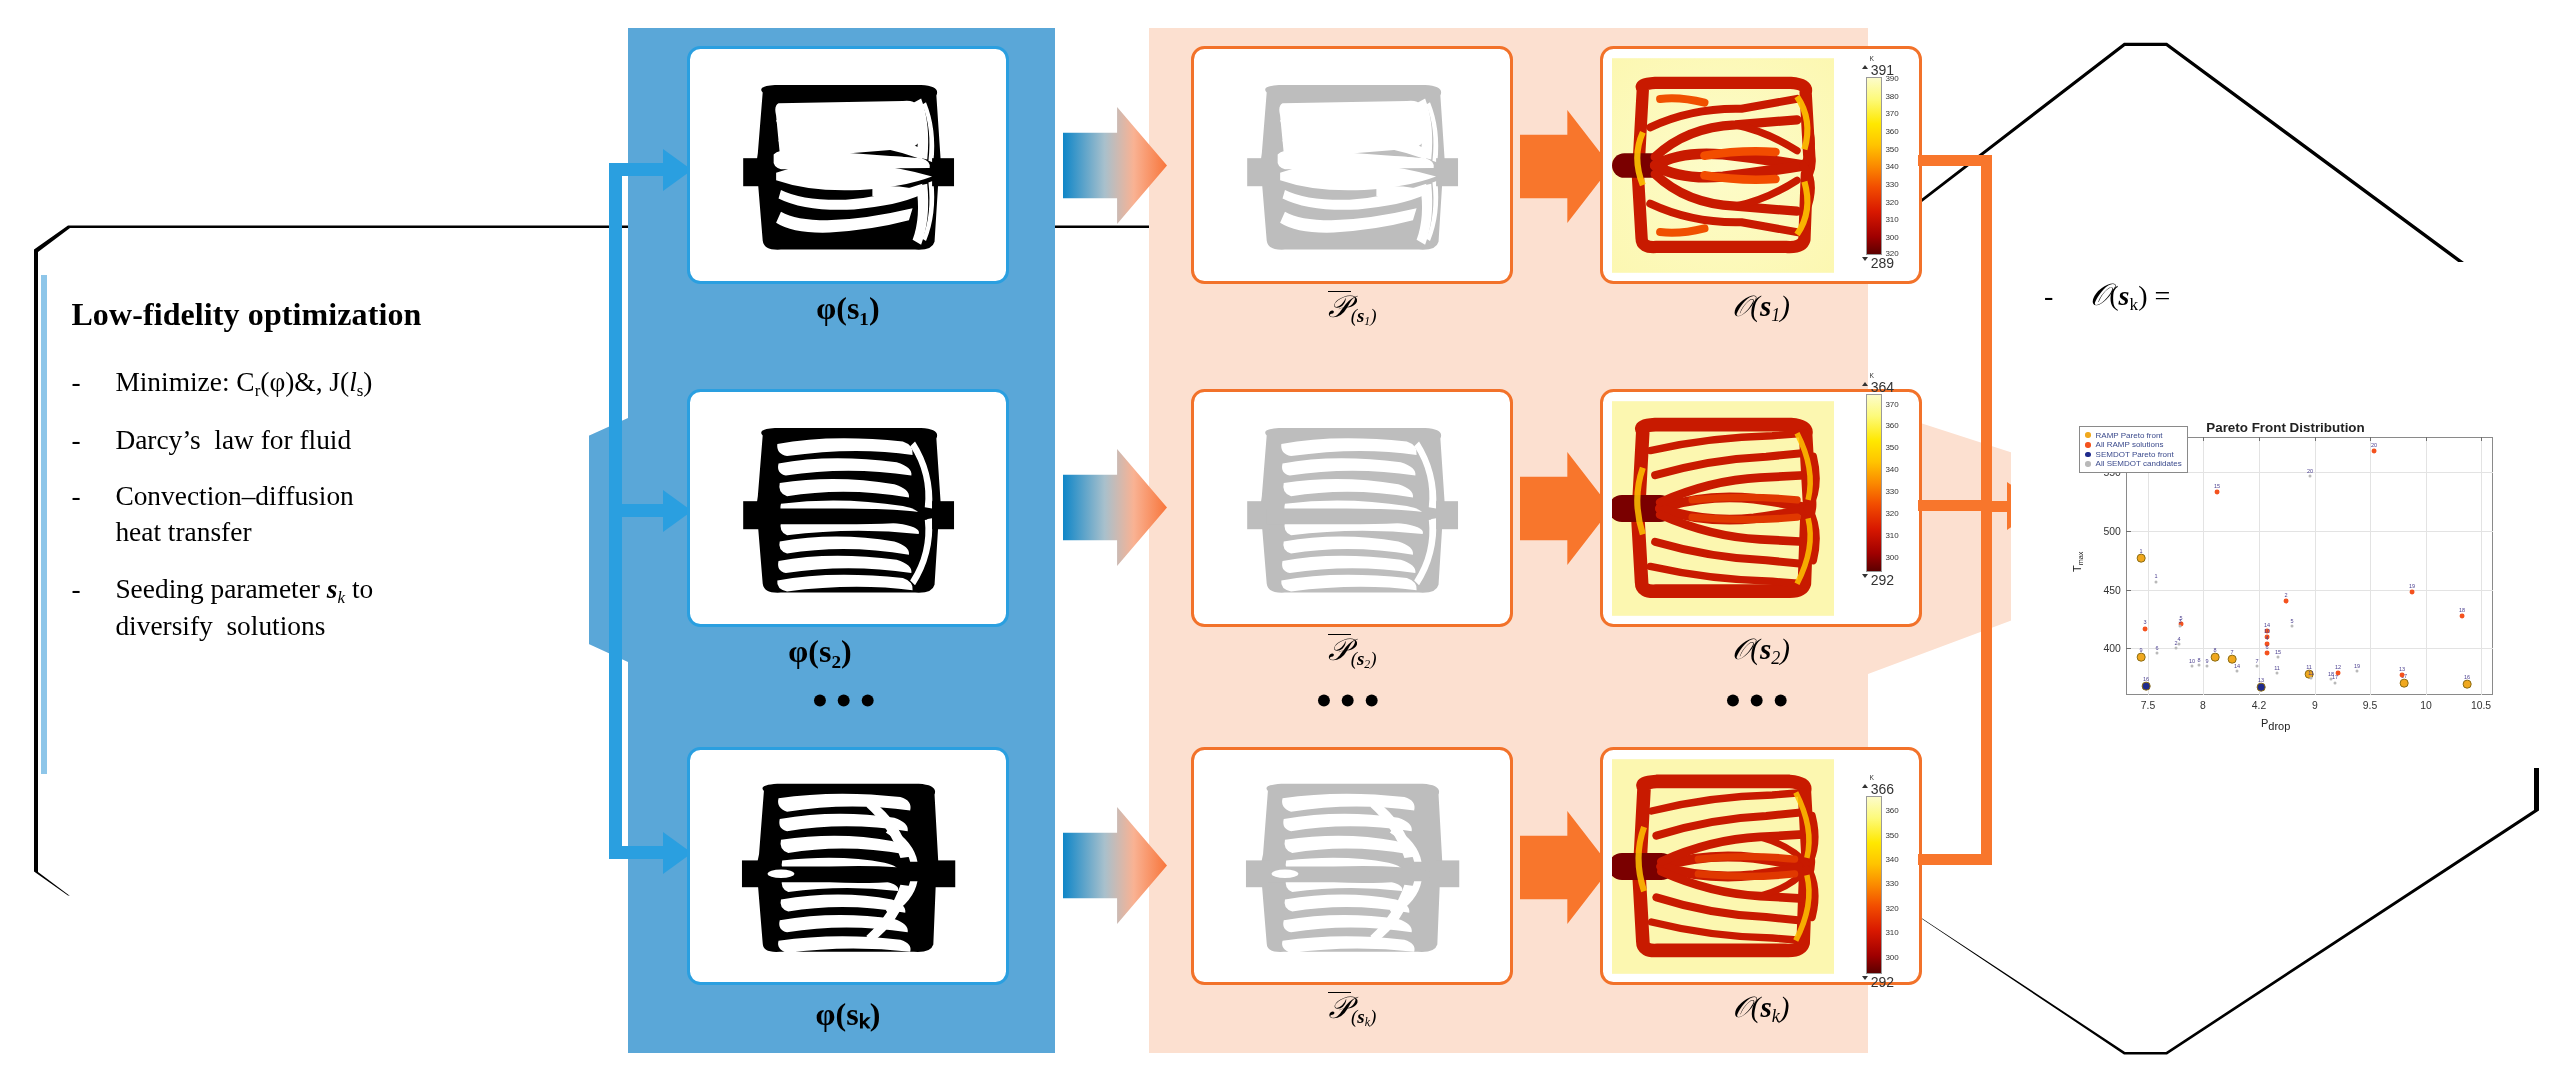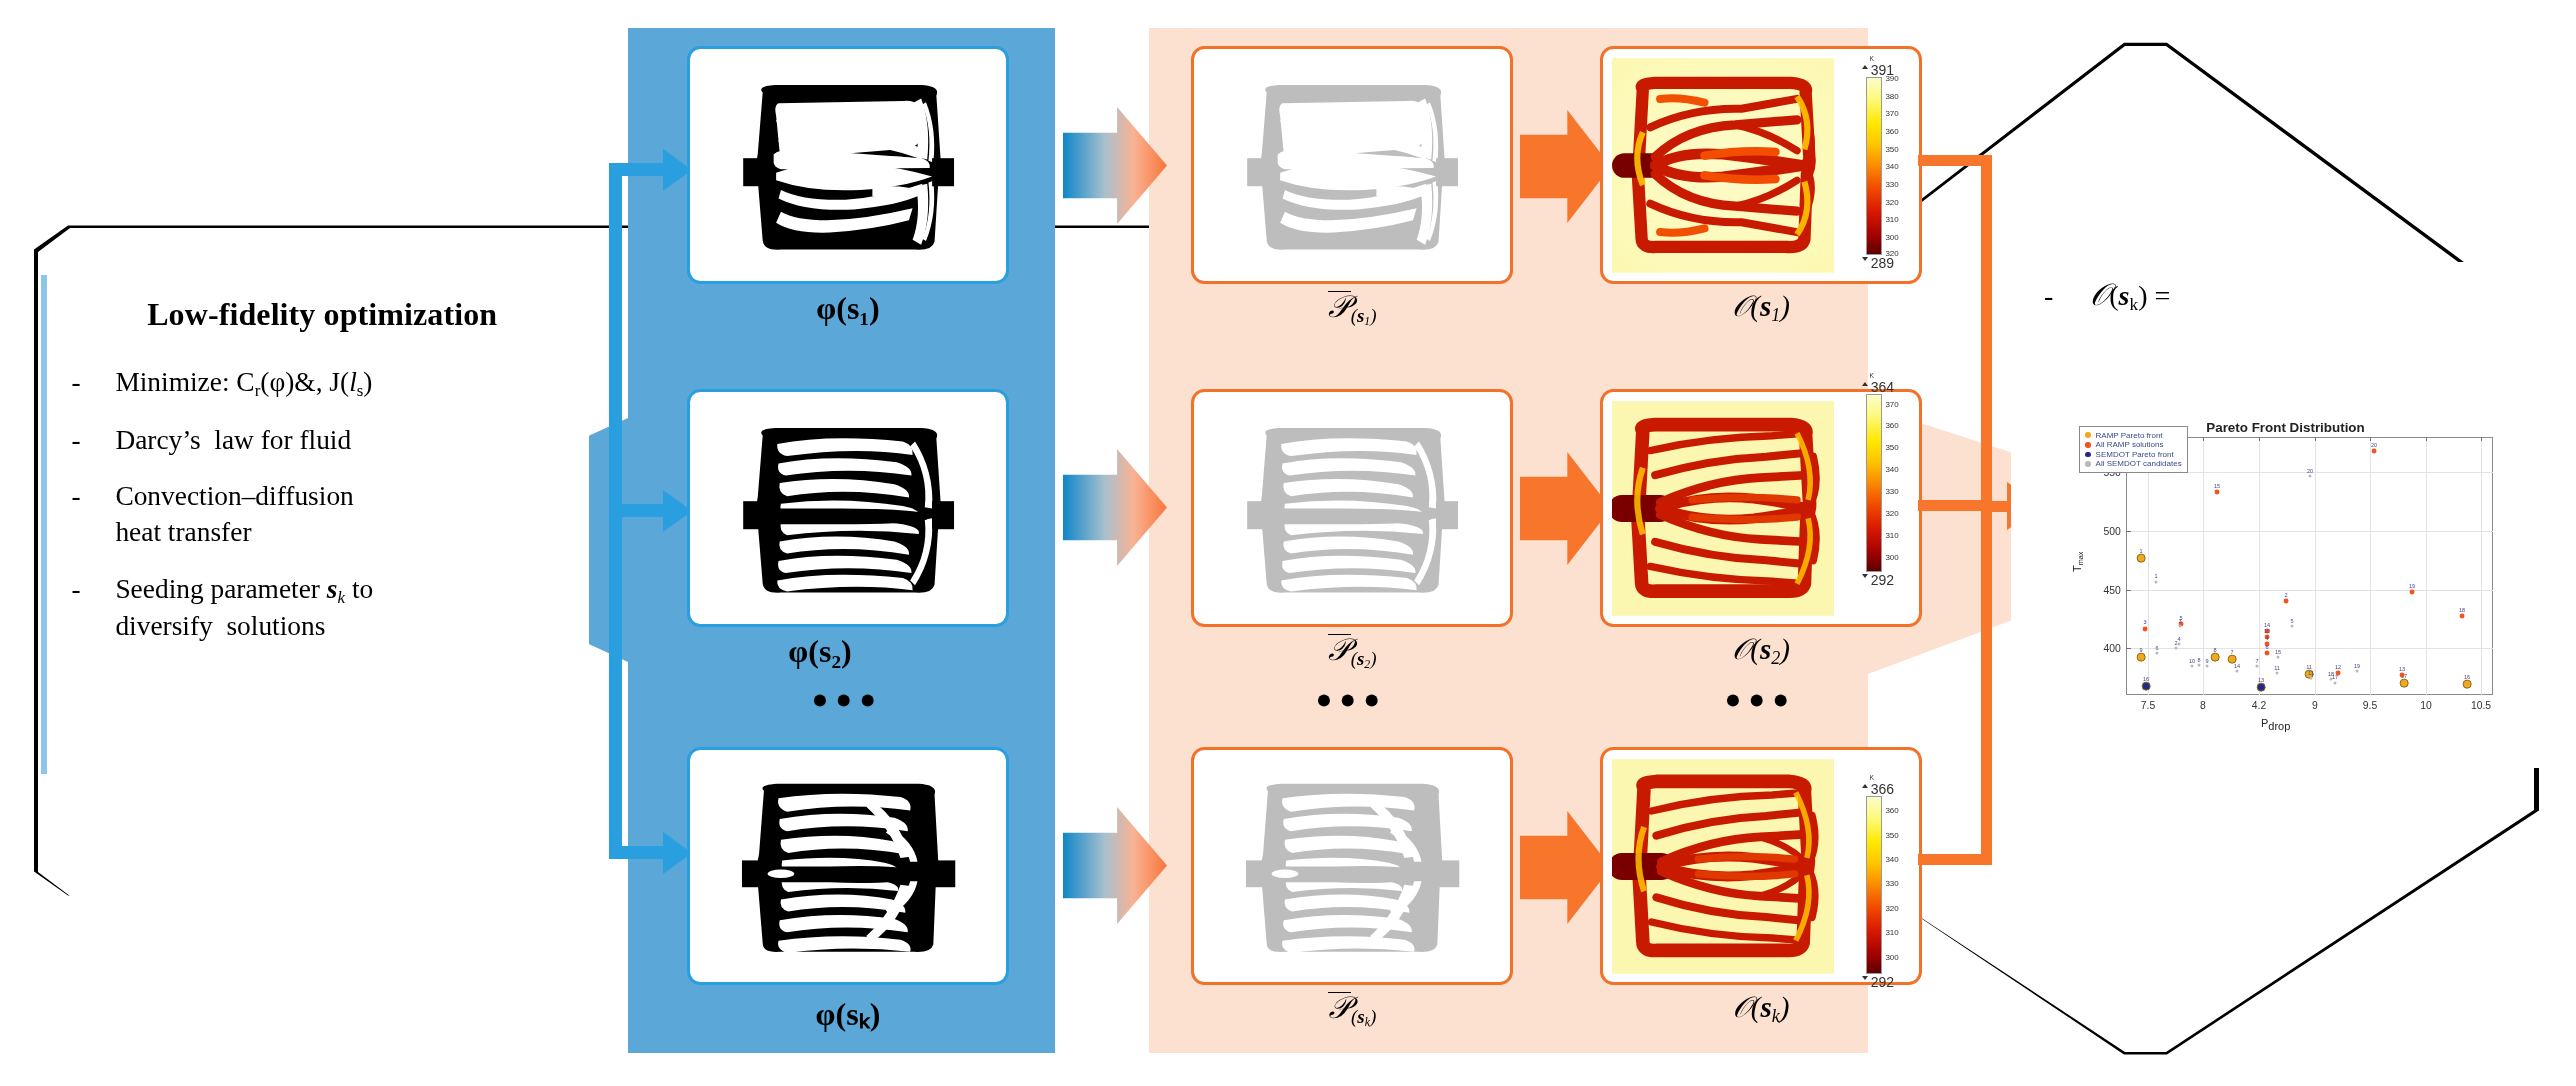--- a/index.html
+++ b/index.html
@@ -40,21 +40,21 @@
     clip-path:polygon(0px 0px, 719px 0px, 719px 378px, 981px 463px, 981px 548px,
                       719px 646px, 719px 1025px, 0px 1025px);
     -webkit-clip-path:polygon(0px 0px, 719px 0px, 719px 378px, 981px 463px, 981px 548px,
                       719px 646px, 719px 1025px, 0px 1025px);
   }
 
   
   .lf-card{position:absolute;left:41px;top:275px;width:548px;height:499px;
     background:#ffffff;border-left:6.1px solid #8ec6e9;box-sizing:border-box;
     padding:21px 16px 6.1px 24.4px;}
-  .lf-title{font-weight:bold;font-size:32px;text-align:center;letter-spacing:0.1px;margin-bottom:32px;}
+  .lf-title{font-weight:bold;font-size:32px;letter-spacing:0.1px;margin-bottom:32px;}
   .lf-list{list-style:none;margin:0;padding:0;}
   .lf-item{display:flex;align-items:flex-start;font-size:27.4px;line-height:1.30;margin-bottom:21px;}
   .lf-dash{width:44px;flex:0 0 44px;font-size:27.4px;}
   .lf-text{flex:1 1 auto;}
   sub{font-size:0.62em;vertical-align:-0.28em;}
   .ital{font-style:italic;}
   .bolditalic{font-weight:bold;font-style:italic;}
 
   
   .thumb{position:absolute;background:#fff;border:3px solid #2a9fe0;border-radius:13.4px;

